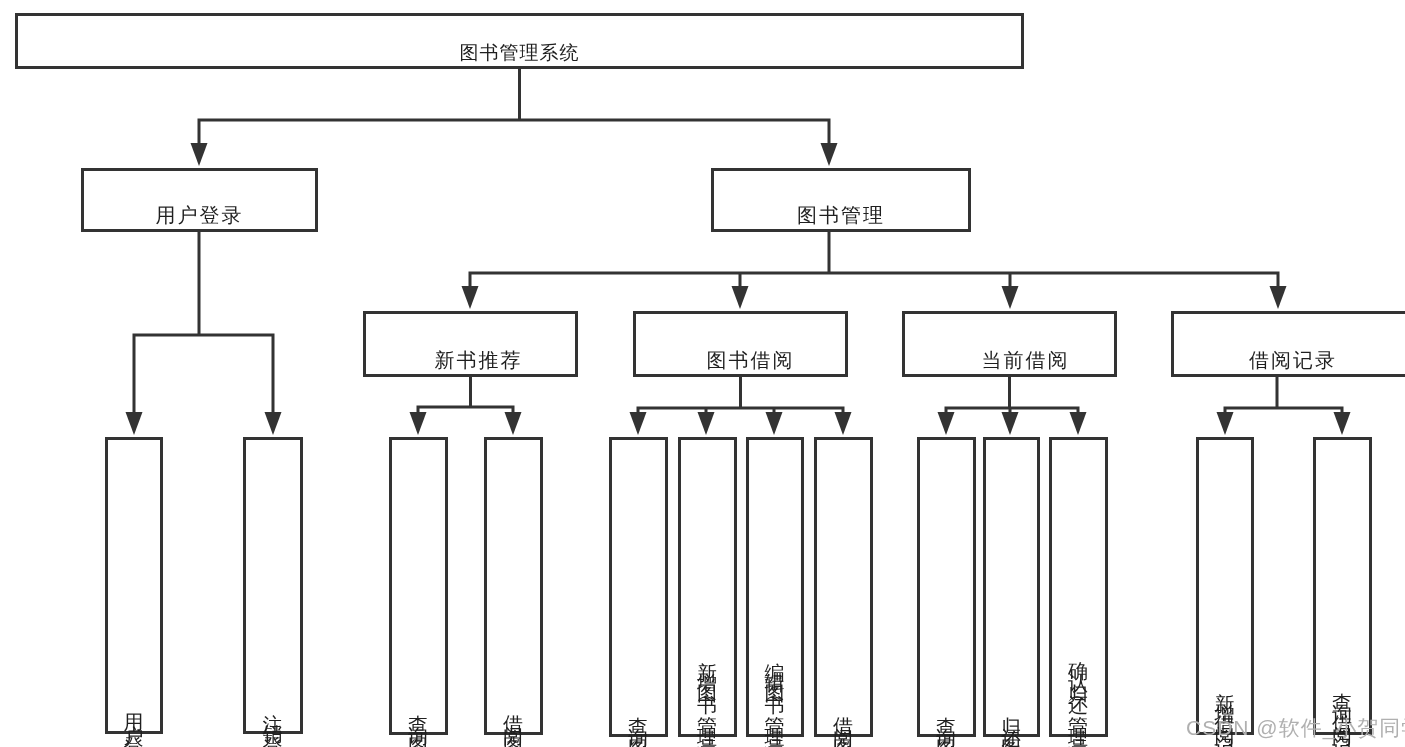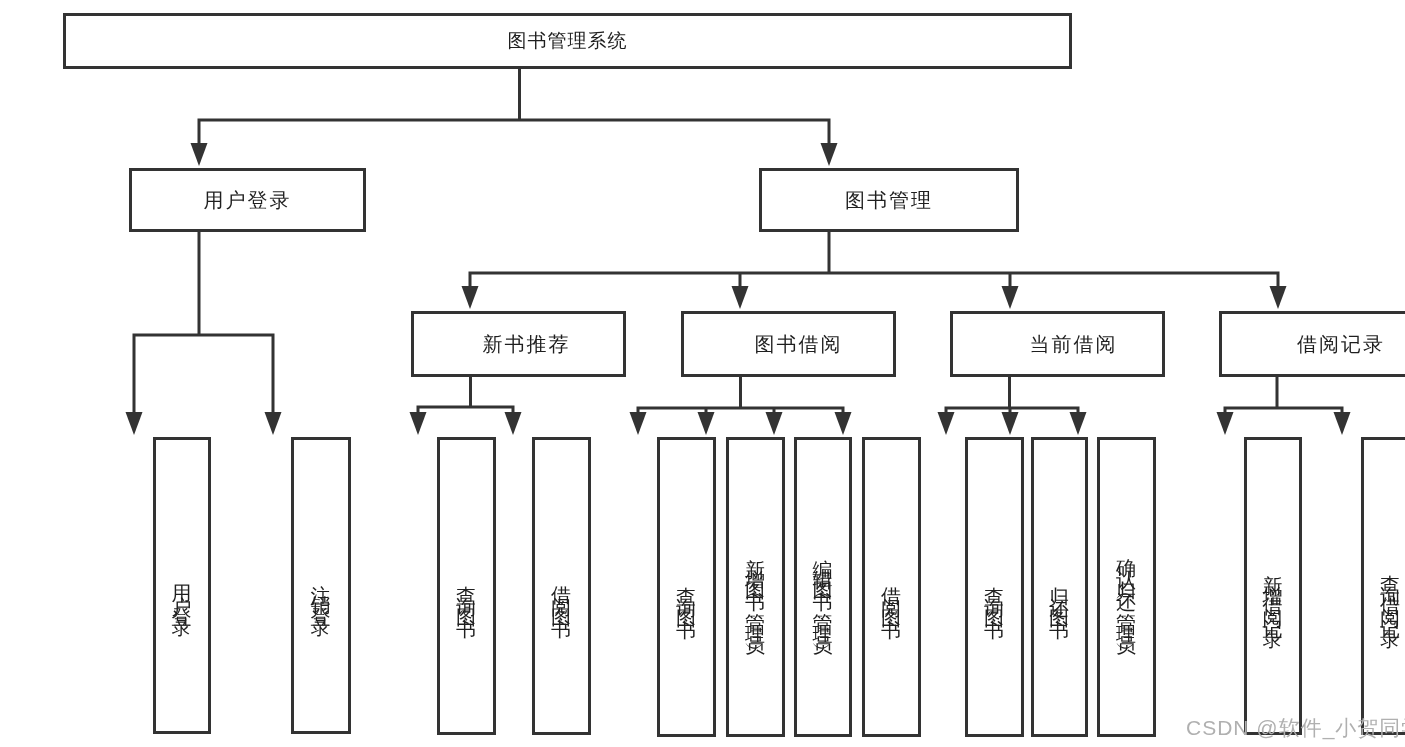--- a/index.html
+++ b/index.html
@@ -18,25 +18,24 @@
     position:absolute;
     left:0;top:0;
     z-index:1;
   }
   .node{
     position:absolute;
     box-sizing:border-box;
     border:3px solid #333333;
     background:#ffffff;
     display:flex;
-    align-items:center;
+    align-items:flex-end;
     justify-content:center;
     color:#1f1f1f;
     z-index:2;
-    margin-left:48px;
   }
   .node.h span{
     font-size:20px;
     letter-spacing:2px;
     white-space:nowrap;
   }
   .node.title span{
     font-size:19px;
     letter-spacing:1px;
   }

